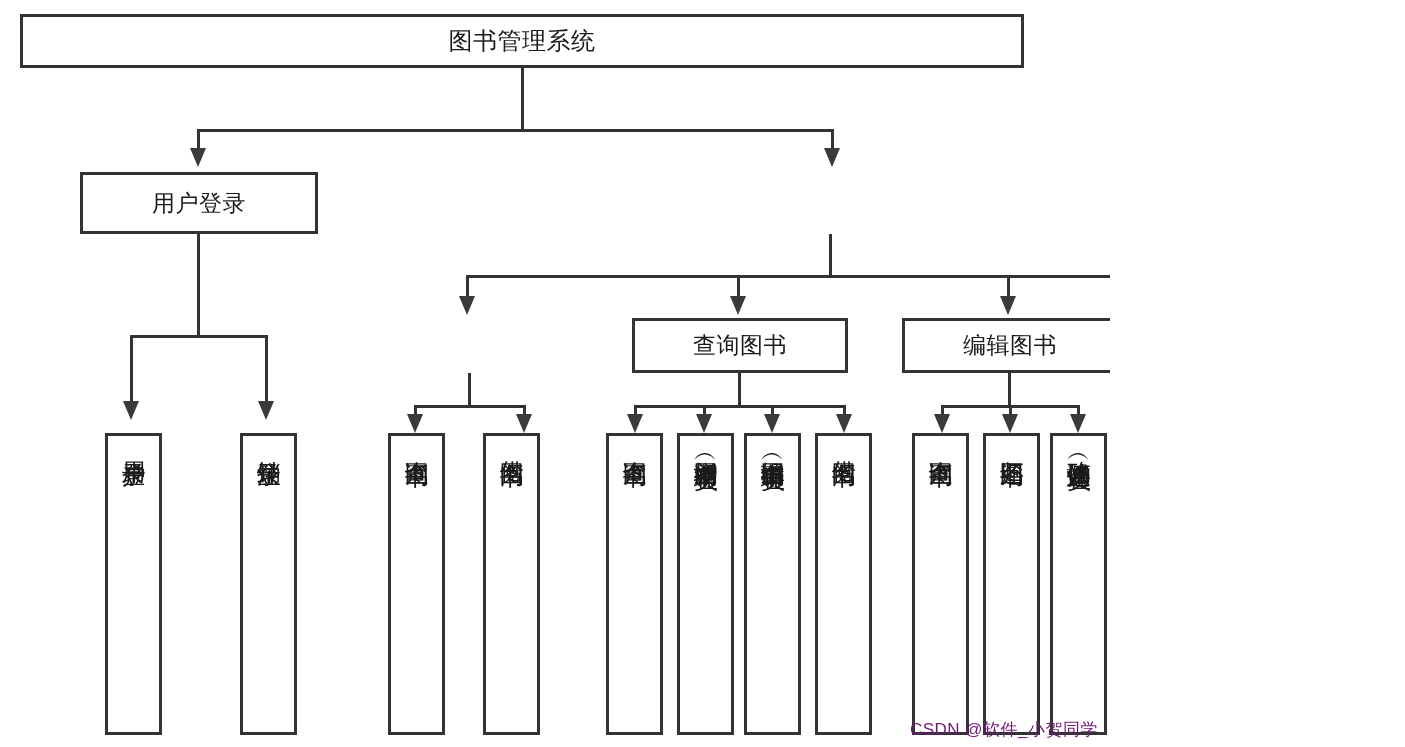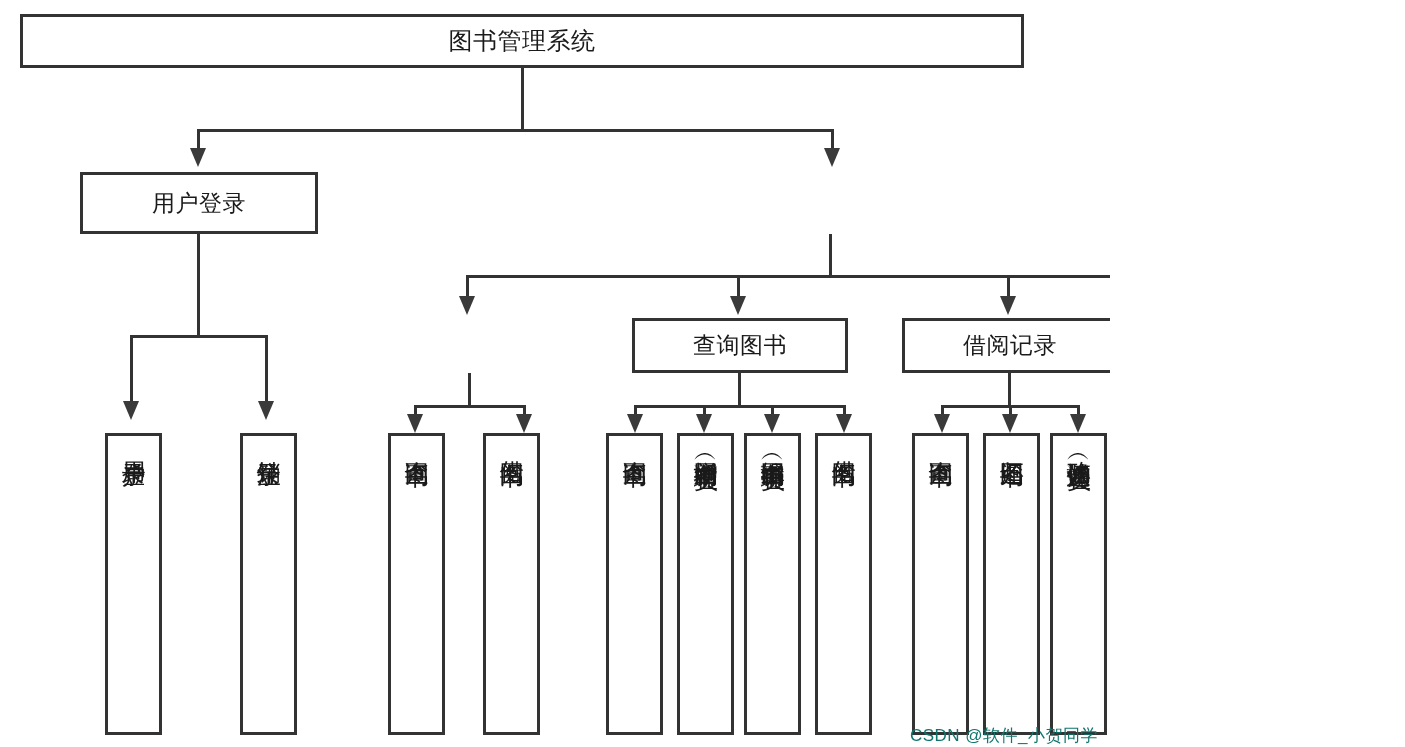--- a/index.html
+++ b/index.html
@@ -69,23 +69,23 @@
     width: 0;
     height: 0;
     border-left: 8px solid transparent;
     border-right: 8px solid transparent;
     border-top: 19px solid #3a3a3a;
   }
   
   #watermark {
     position: absolute;
     right: 12px;
-    bottom: 0;
+    bottom: 6px;
     font-size: 17px;
-    color: #0f766e;
+    color: #701a75;
     letter-spacing: 0.5px;
     white-space: nowrap;
     user-select: none;
   }
 </style>
 </head>
 <body>
 
 <div id="canvas">
 
@@ -123,21 +123,21 @@
   <div class="arrow" style="left:730px; top:296px;"></div>
   <div class="edge v" style="left:1007px; top:275px; width:3px; height:22px;"></div>
   <div class="arrow" style="left:1000px; top:296px;"></div>
   <div class="edge v" style="left:1277px; top:275px; width:3px; height:22px;"></div>
   <div class="arrow" style="left:1270px; top:296px;"></div>
 
   <div class="node horiz" style="left:632px; top:318px; width:216px; height:55px;">
     <span class="label">查询图书</span>
   </div>
   <div class="node horiz" style="left:902px; top:318px; width:216px; height:55px;">
-    <span class="label">借阅记录</span>
+    <span class="label">编辑图书</span>
   </div>
 
   <div class="edge v" style="left:468px; top:373px; width:3px; height:34px;"></div>
   <div class="edge h" style="left:414px; top:405px; width:112px; height:3px;"></div>
   <div class="edge v" style="left:414px; top:405px; width:3px; height:14px;"></div>
   <div class="arrow" style="left:407px; top:414px;"></div>
   <div class="edge v" style="left:523px; top:405px; width:3px; height:14px;"></div>
   <div class="arrow" style="left:516px; top:414px;"></div>
 
   <div class="edge v" style="left:738px; top:373px; width:3px; height:34px;"></div>

